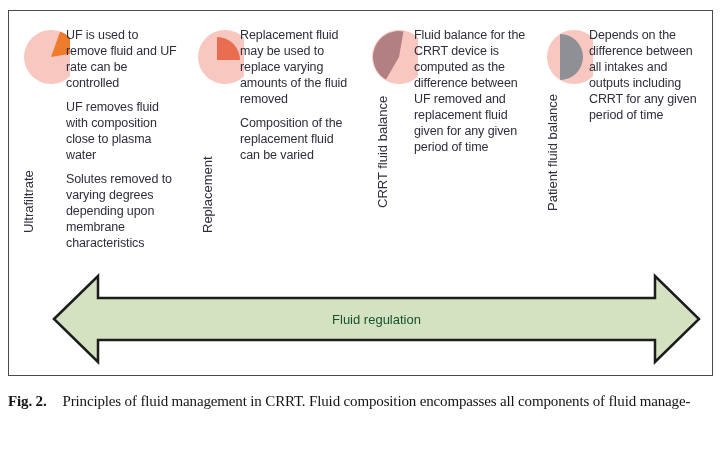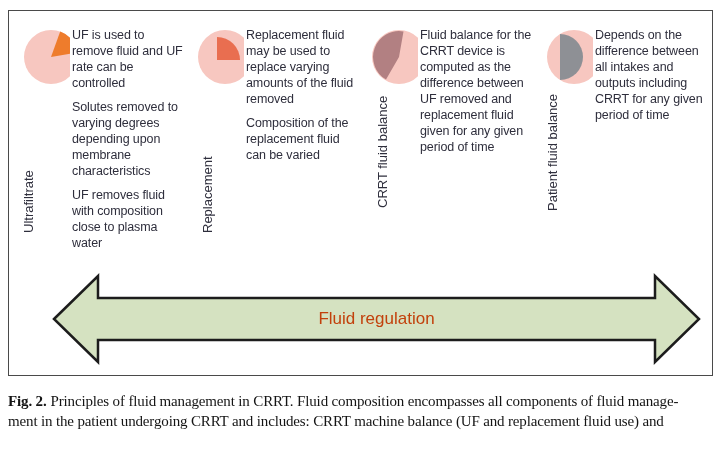--- a/index.html
+++ b/index.html
@@ -23,76 +23,76 @@
   .pie-base { fill:#f7c7c0; }
   .wedge-orange { fill:#ee7c2c; }
   .wedge-salmon { fill:#e96e50; }
   .wedge-mauve  { fill:#b28082; }
   .wedge-gray   { fill:#8e9095; }
 
   .ctext {
     position:absolute; left:42px; top:16px; width:128px;
     font-size:12.5px; line-height:16px; letter-spacing:-0.1px; color:#2e2e3c;
   }
-  .para { margin:0 0 8px 6px; white-space:pre-line; }
+  .para { margin:0 0 8px 0; white-space:pre-line; }
 
   .vlabel {
     position:absolute; height:16px; white-space:nowrap;
     transform-origin:0 100%; transform:rotate(-90deg);
     font-size:13px; line-height:16px; color:#2e2e3c;
   }
   .col-1 .vlabel { left:13px; top:206px; }
   .col-2 .vlabel { left:18px; top:206px; }
   .col-3 .vlabel { left:19px; top:181px; }
   .col-4 .vlabel { left:14px; top:184px; }
 
   
   .arrow-wrap { position:absolute; left:45px; top:265px; width:645px; height:86px; }
   .arrow-wrap svg { display:block; width:645px; height:86px; overflow:visible; }
   .arrow-label {
     position:absolute; inset:0; display:flex; align-items:center; justify-content:center;
-    font-size:17px; color:#c2410c;
+    font-size:13px; color:#14532d;
   }
 
   
   .caption {
     position:absolute; left:8px; top:392px; width:712px;
     font-family:"Liberation Serif", serif; font-size:15px; line-height:19.5px;
     letter-spacing:-0.15px; color:#141414;
   }
-  .caption .tag { font-weight:bold; margin-right:4px; }
+  .caption .tag { font-weight:bold; margin-right:16px; }
   .caption-line { white-space:nowrap; }
 </style>
 </head>
 <body>
 
 <div class="page">
 
   <div class="figure-box">
 
     <div class="col col-1">
       <svg class="picon" viewBox="0 0 46 58">
         <circle class="pie-base" cx="27" cy="29" r="27"></circle>
         <path class="wedge-orange" d="M27,29 L36.2,3.6 A27,27 0 0 1 53.6,24.3 Z"></path>
       </svg>
       <div class="vlabel">Ultrafiltrate</div>
       <div class="ctext">
         <p class="para">UF is used to
 remove fluid and UF
 rate can be
 controlled</p>
+        <p class="para">UF removes fluid
+with composition
+close to plasma
+water</p>
         <p class="para">Solutes removed to
 varying degrees
 depending upon
 membrane
 characteristics</p>
-        <p class="para">UF removes fluid
-with composition
-close to plasma
-water</p>
       </div>
     </div>
 
     <div class="col col-2">
       <svg class="picon" viewBox="0 0 46 58">
         <circle class="pie-base" cx="27" cy="29" r="27"></circle>
         <path class="wedge-salmon" d="M19,32 L19,9 A23,23 0 0 1 42,32 Z"></path>
       </svg>
       <div class="vlabel">Replacement</div>
       <div class="ctext">
@@ -145,16 +145,15 @@
       <svg viewBox="0 0 645 86">
         <polygon points="0,43 44,0 44,22 601,22 601,0 645,43 601,86 601,64 44,64 44,86" fill="#d5e2c1" stroke="#1c1c1c" stroke-width="2.5" stroke-linejoin="miter"></polygon>
       </svg>
       <div class="arrow-label">Fluid regulation</div>
     </div>
 
   </div>
 
   <div class="caption">
     <div class="caption-line"><span class="tag">Fig. 2.</span><span>Principles of fluid management in CRRT. Fluid composition encompasses all components of fluid manage-</span></div>
-    <div class="caption-line">ment in the patient undergoing CRRT and includes: CRRT machine balance (UF and replacement fluid use) and</div>
   </div>
 
 </div>
 
 </body></html>

